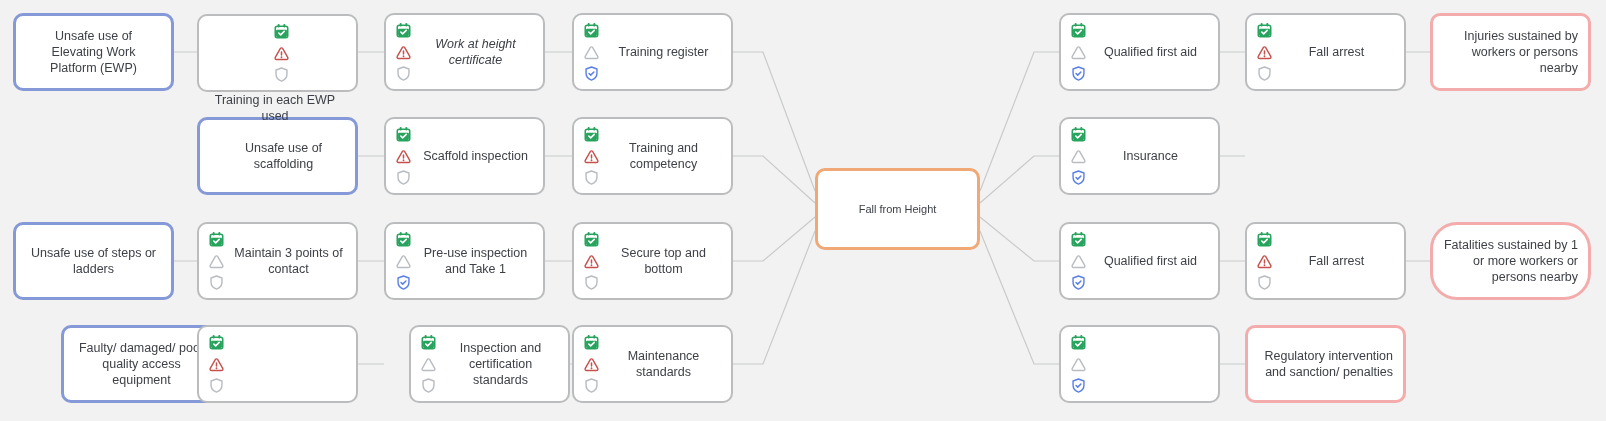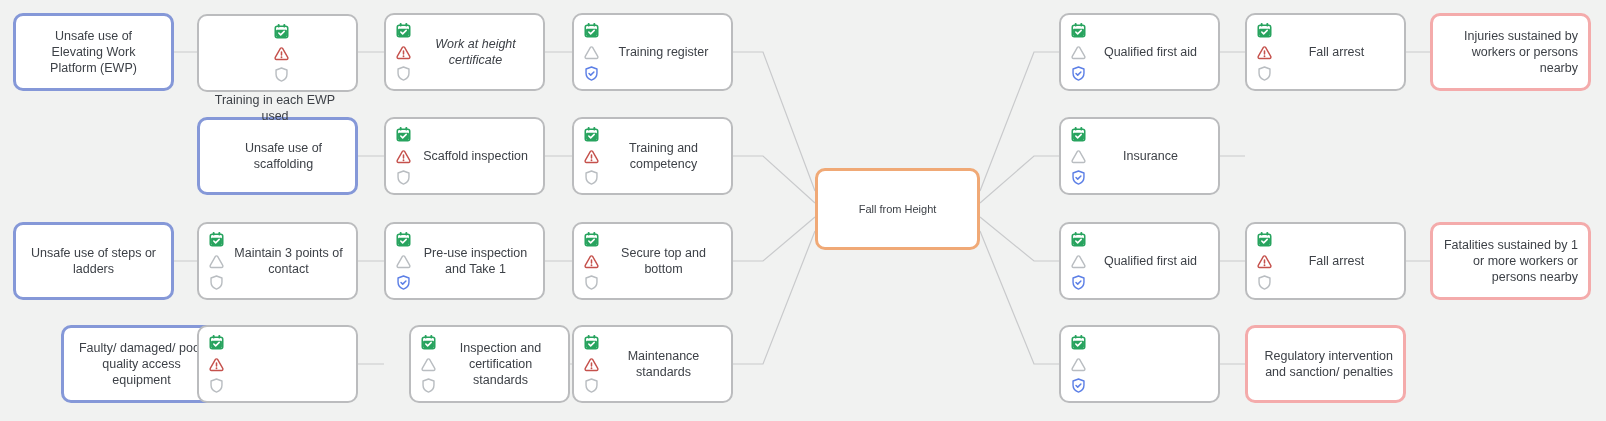--- a/index.html
+++ b/index.html
@@ -517,20 +517,20 @@
             <path d="M12 2.8 L19.7 5.6 V11.8 C19.7 16.3 16.6 19.8 12 21.3 C7.4 19.8 4.3 16.3 4.3 11.8 V5.6 Z" fill="#fff" stroke="currentColor" stroke-width="2" stroke-linejoin="round"></path>
             <path d="M8.5 11.9 l2.4 2.4 l4.5 -4.5" fill="none" stroke="currentColor" stroke-width="2.1" stroke-linecap="round" stroke-linejoin="round"></path>
           </svg>
         </span>
       </span>
   </div>
 
   <div class="box consequence" style="left:1430px;top:13px;">
     <span class="lbl">Injuries sustained by workers or persons nearby</span>
   </div>
-  <div class="box consequence" style="left:1430px;top:222px;">
+  <div class="box consequence" style="left:1430px;top:222px;border-radius:27px;">
     <span class="lbl">Fatalities sustained by 1 or more workers or persons nearby</span>
   </div>
   <div class="box consequence" style="left:1245px;top:325px;">
     <span class="lbl">Regulatory intervention and sanction/ penalties</span>
   </div>
 
 </div>
 
 </body></html>

